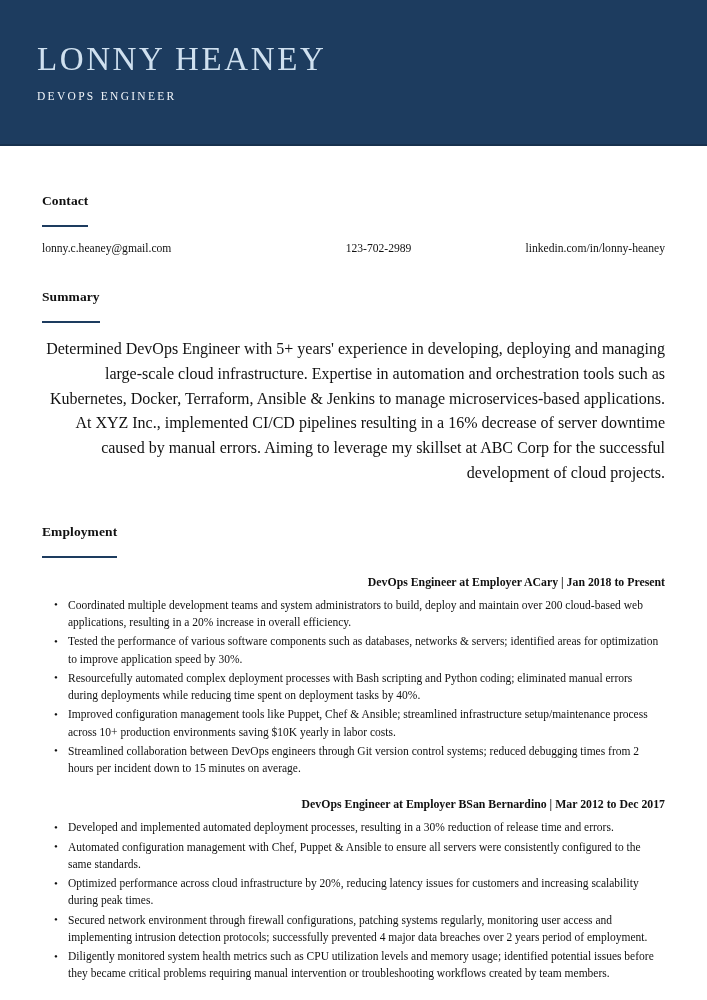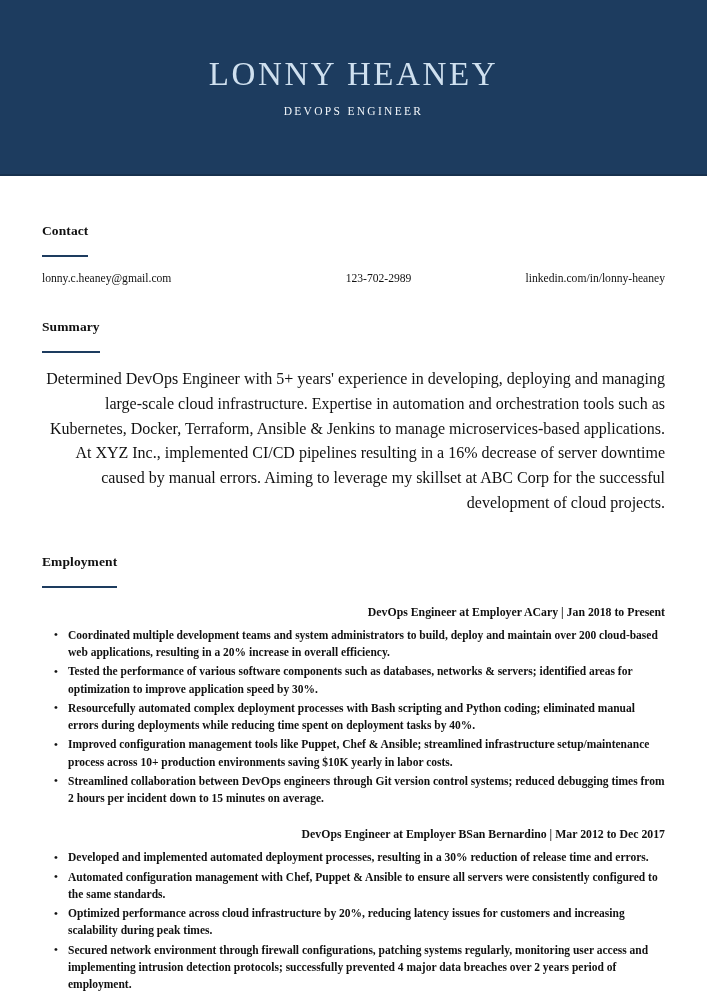--- a/index.html
+++ b/index.html
@@ -17,28 +17,29 @@
     width: 707px;
     height: 1000px;
     overflow: hidden;
     background: #ffffff;
     margin: 0 auto;
   }
 
   
   .header-band {
     width: 707px;
-    height: 176px;
+    height: 146px;
     background: #1d3c5f;
     box-sizing: border-box;
     border-bottom: 2px solid #17314e;
     display: flex;
     flex-direction: column;
-    align-items: center;
+    align-items: flex-start;
     justify-content: center;
+    padding-left: 37px;
   }
   .full-name {
     color: #cfe0ef;
     font-size: 33px;
     font-weight: 400;
     letter-spacing: 2.6px;
     line-height: 1.05;
     margin: 0 0 13px 0;
     text-align: center;
     white-space: nowrap;
@@ -114,21 +115,20 @@
     font-weight: bold;
     color: #111111;
   }
   .job-role { white-space: nowrap; }
   .job-meta { white-space: nowrap; text-align: right; }
 
   ul.bullets {
     list-style: none;
     margin: 7px 0 0 0;
     padding: 0;
-    font-weight: bold;
   }
   ul.bullets > li {
     position: relative;
     padding-left: 26px;
     margin-bottom: 2px;
     font-size: 11.5px;
     line-height: 1.5;
     color: #111111;
   }
   ul.bullets > li::before {
@@ -199,20 +199,21 @@
       <div class="job">
         <div class="job-head">
           <span class="job-role">DevOps Engineer at Employer B</span>
           <span class="job-meta">San Bernardino | Mar 2012 to Dec 2017</span>
         </div>
         <ul class="bullets">
           <li>Developed and implemented automated deployment processes, resulting in a 30% reduction of release time and errors.</li>
           <li>Automated configuration management with Chef, Puppet &amp; Ansible to ensure all servers were consistently configured to the same standards.</li>
           <li>Optimized performance across cloud infrastructure by 20%, reducing latency issues for customers and increasing scalability during peak times.</li>
           <li>Secured network environment through firewall configurations, patching systems regularly, monitoring user access and implementing intrusion detection protocols; successfully prevented 4 major data breaches over 2 years period of employment.</li>
+          <li>Diligently monitored system health metrics such as CPU utilization levels and memory usage; identified potential issues before they became critical problems requiring manual intervention or troubleshooting workflows created by team members.</li>
         </ul>
       </div>
     </div>
 
     <div class="section sec-education">
       <div class="section-heading">Education</div>
       <div class="edu-row">
         <span class="edu-degree">Bachelor of Science in Computer Science at Educational Institution XYZ</span>
         <span class="edu-date">Nov 2011</span>
       </div>

